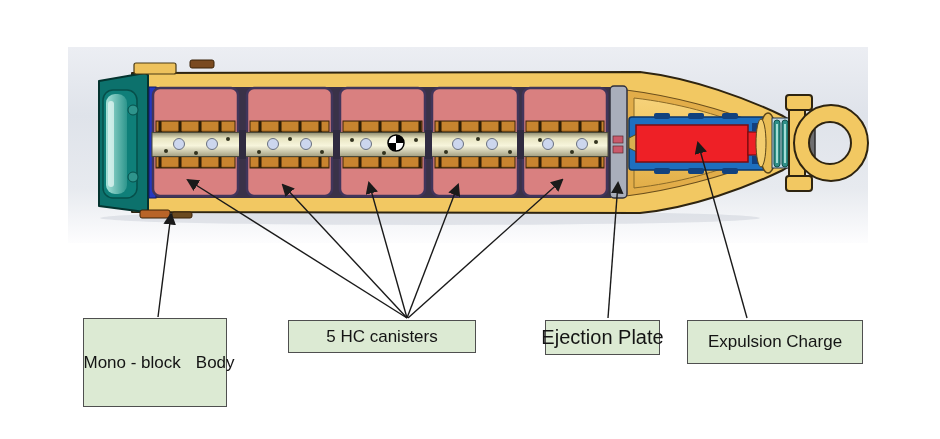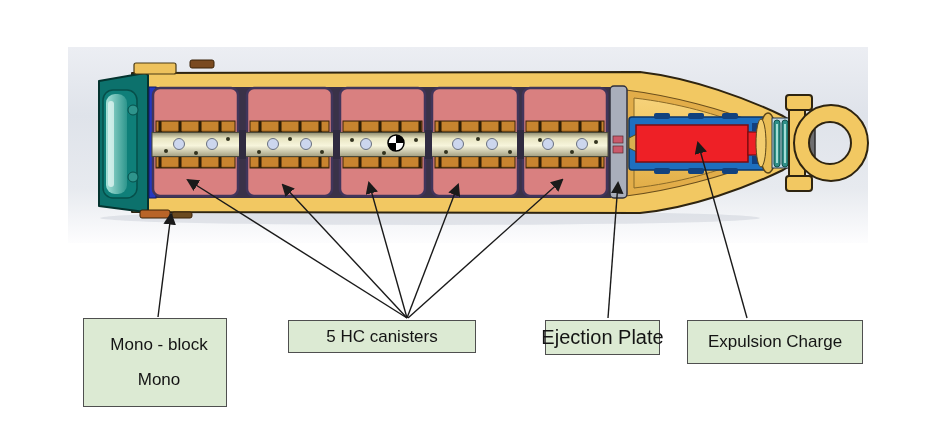--- a/index.html
+++ b/index.html
@@ -3,21 +3,21 @@
 <meta charset="utf-8">
 <style>
   html,body{margin:0;padding:0;background:#ffffff;}
   #stage{position:relative;width:940px;height:439px;background:#ffffff;overflow:hidden;
          font-family:"Liberation Sans",sans-serif;}
   #diagram-svg{position:absolute;left:0;top:0;}
   .label-box{position:absolute;background:#dcead3;border:1.6px solid #4f4f4f;
              display:flex;align-items:center;justify-content:center;
              color:#141414;font-size:17px;line-height:1.15;text-align:center;
              box-sizing:border-box;}
-  .label-box.two-line{flex-direction:column;gap:15px;padding-left:8px;}
+  .label-box.two-line{flex-direction:row;gap:15px;padding-left:8px;}
   .lbl{white-space:nowrap;}
 </style>
 </head>
 <body>
 
 <div id="stage">
 
 <svg id="diagram-svg" width="940" height="439" viewBox="0 0 940 439">
   <defs>
     <linearGradient id="bandGrad" x1="0" y1="0" x2="0" y2="1">
@@ -199,21 +199,21 @@
     <line x1="407" y1="318" x2="369" y2="183" marker-end="url(#arrowHead)"></line>
     <line x1="407" y1="318" x2="458" y2="185" marker-end="url(#arrowHead)"></line>
     <line x1="408" y1="318" x2="562" y2="180" marker-end="url(#arrowHead)"></line>
     <line x1="608" y1="318" x2="618" y2="183" marker-end="url(#arrowHead)"></line>
     <line x1="747" y1="318" x2="698" y2="143" marker-end="url(#arrowHead)"></line>
   </g>
 </svg>
 
 <div class="label-box two-line" style="left:83px;top:318px;width:144px;height:89px;">
   <span class="lbl">Mono - block</span>
-  <span class="lbl">Mono</span>
+  <span class="lbl">Body</span>
 </div>
 
 <div class="label-box" style="left:288px;top:320px;width:188px;height:33px;">
   <span class="lbl">5 HC canisters</span>
 </div>
 
 <div class="label-box" style="left:545px;top:320px;width:115px;height:35px;font-size:20px;">
   <span class="lbl">Ejection Plate</span>
 </div>
 

